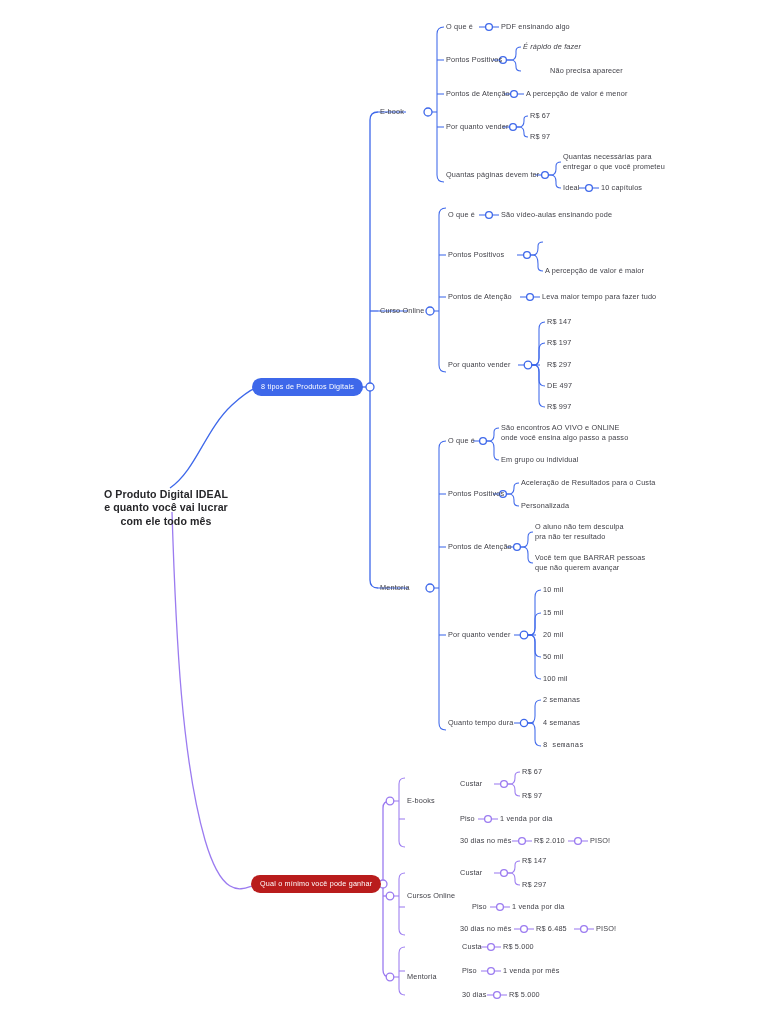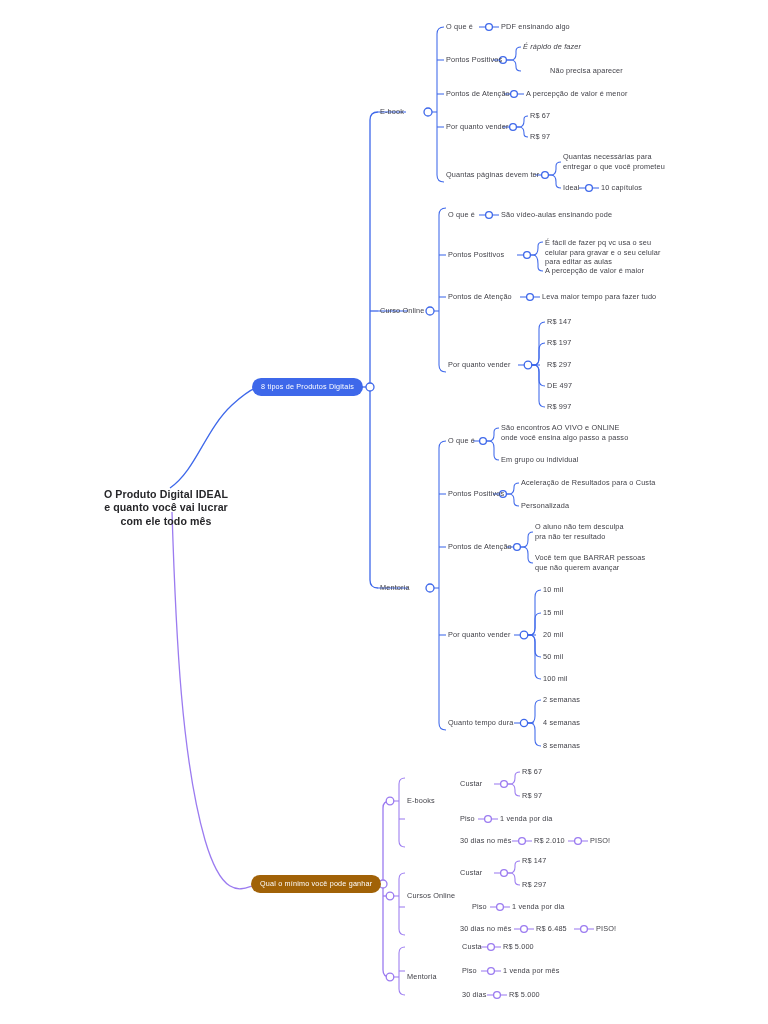--- a/index.html
+++ b/index.html
@@ -50,21 +50,21 @@
     color: #ffffff;
     font-size: 7.2px;
     line-height: 1;
     letter-spacing: 0.2px;
     padding: 5px 9px 6px 9px;
     border-radius: 9px;
     white-space: nowrap;
     transform: translateY(-50%);
   }
   .badge.blue { background: #3e68ea; }
-  .badge.purple { background: #a16207; }
+  .badge.purple { background: #b91c1c; }
 </style>
 </head>
 <body>
 
 <div id="canvas">
 
   <svg id="wires" viewBox="0 0 768 1024" xmlns="http://www.w3.org/2000/svg">
     <defs>
       <style>
         .bl { stroke:#3e68ea; fill:none; stroke-width:1.3; }
@@ -281,23 +281,20 @@
   <div class="node" style="left:446px; top:175px;">Quantas páginas devem ter</div>
   <div class="node" style="left:563px; top:162px;">Quantas necessárias para
 entregar o que você prometeu</div>
   <div class="node" style="left:563px; top:188px;">Ideal</div>
   <div class="node" style="left:601px; top:188px;">10 capítulos</div>
 
   <div class="node" style="left:380px; top:311px;">Curso Online</div>
   <div class="node" style="left:448px; top:215px;">O que é</div>
   <div class="node" style="left:501px; top:215px;">São vídeo-aulas ensinando pode</div>
   <div class="node" style="left:448px; top:255px;">Pontos Positivos</div>
-  <div class="node" style="left:545px; top:252px;">É fácil de fazer pq vc usa o seu
-celular para gravar e o seu celular
-para editar as aulas</div>
   <div class="node" style="left:545px; top:271px;">A percepção de valor é maior</div>
   <div class="node" style="left:448px; top:297px;">Pontos de Atenção</div>
   <div class="node" style="left:542px; top:297px;">Leva maior tempo para fazer tudo</div>
   <div class="node" style="left:448px; top:365px;">Por quanto vender</div>
   <div class="node" style="left:547px; top:322px;">R$ 147</div>
   <div class="node" style="left:547px; top:343px;">R$ 197</div>
   <div class="node" style="left:547px; top:365px;">R$ 297</div>
   <div class="node" style="left:547px; top:386px;">DE 497</div>
   <div class="node" style="left:547px; top:407px;">R$ 997</div>
 
@@ -316,21 +313,21 @@
 que não querem avançar</div>
   <div class="node" style="left:448px; top:635px;">Por quanto vender</div>
   <div class="node" style="left:543px; top:590px;">10 mil</div>
   <div class="node" style="left:543px; top:613px;">15 mil</div>
   <div class="node" style="left:543px; top:635px;">20 mil</div>
   <div class="node" style="left:543px; top:657px;">50 mil</div>
   <div class="node" style="left:543px; top:679px;">100 mil</div>
   <div class="node" style="left:448px; top:723px;">Quanto tempo dura</div>
   <div class="node" style="left:543px; top:700px;">2 semanas</div>
   <div class="node" style="left:543px; top:723px;">4 semanas</div>
-  <div class="node" style="left:543px; top:746px;">8 semanas</div>
+  <div class="node" style="left:543px; top:746px;font-family:Liberation Mono, monospace;">8 semanas</div>
 
   <div class="node" style="left:407px; top:801px;">E-books</div>
   <div class="node" style="left:460px; top:784px;">Custar</div>
   <div class="node" style="left:522px; top:772px;">R$ 67</div>
   <div class="node" style="left:522px; top:796px;">R$ 97</div>
   <div class="node" style="left:460px; top:819px;">Piso</div>
   <div class="node" style="left:500px; top:819px;">1 venda por dia</div>
   <div class="node" style="left:460px; top:841px;">30 dias no mês</div>
   <div class="node" style="left:534px; top:841px;">R$ 2.010</div>
   <div class="node" style="left:590px; top:841px;">PISO!</div>

